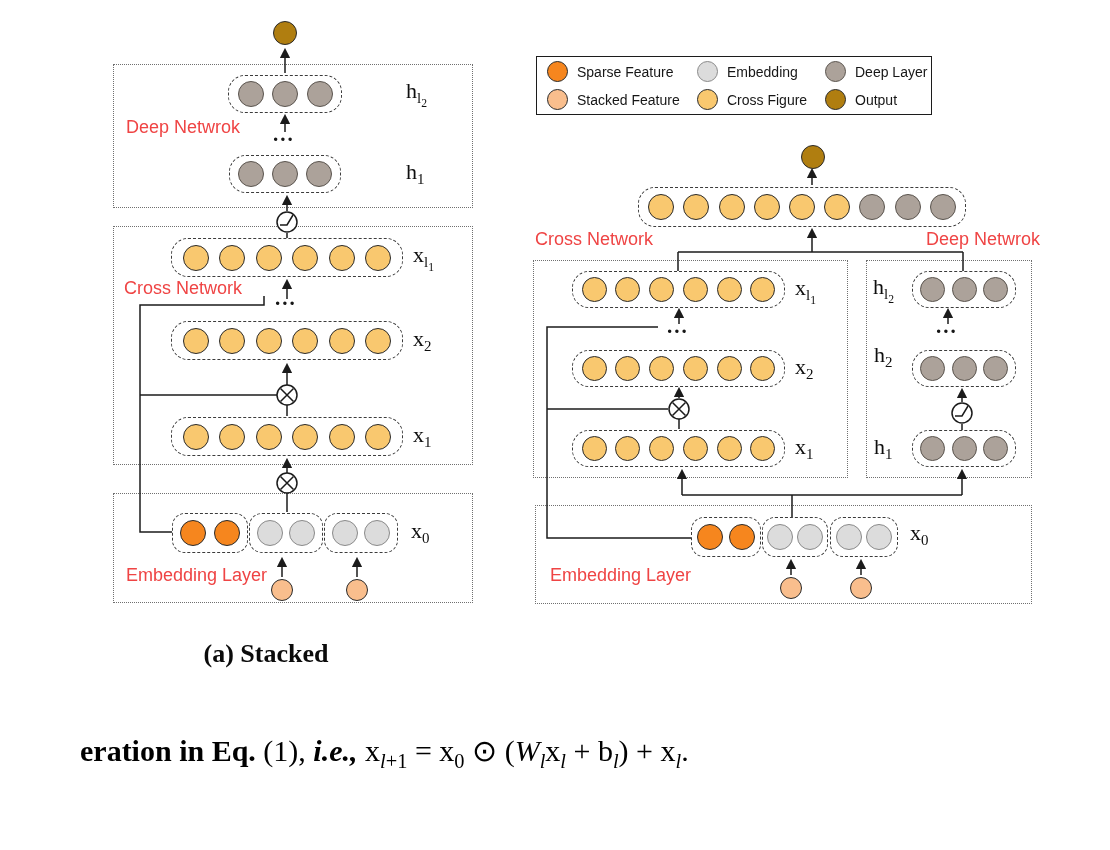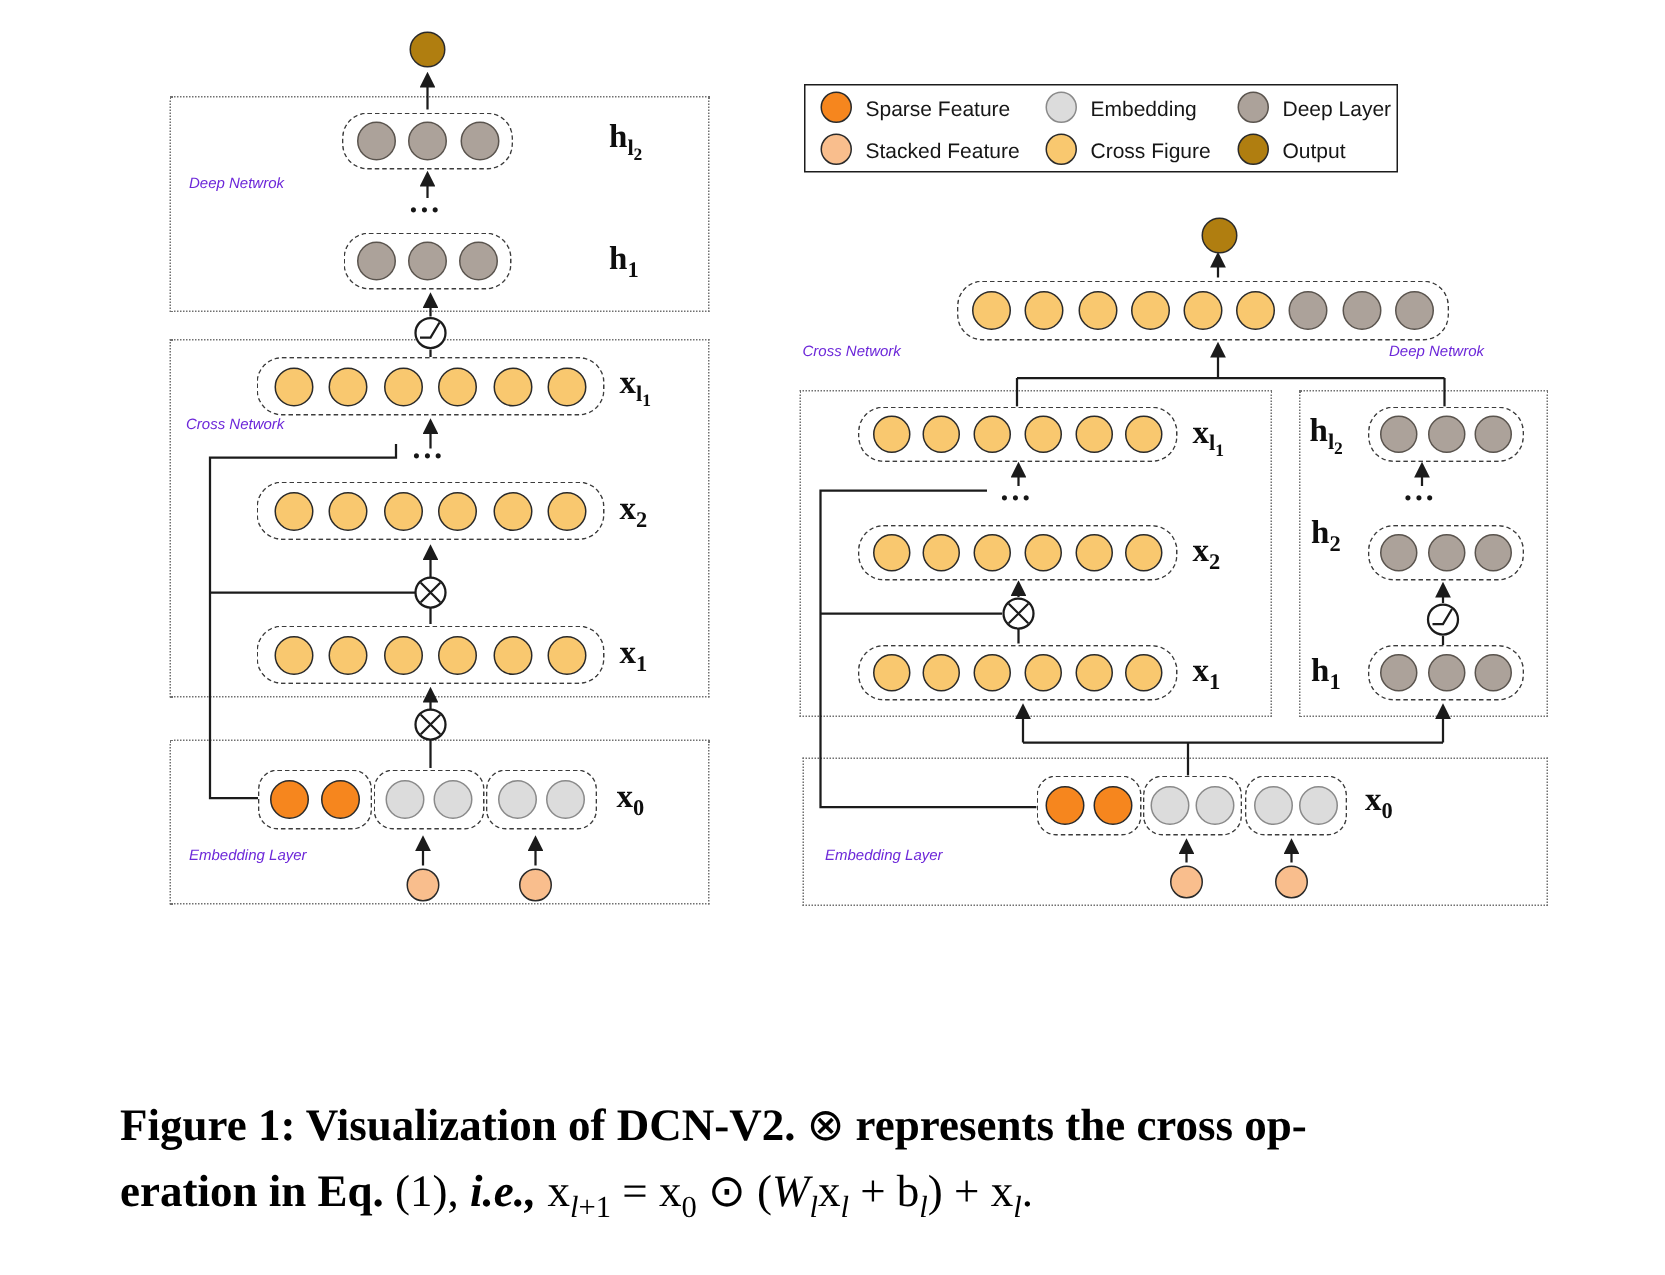--- a/index.html
+++ b/index.html
@@ -9,25 +9,25 @@
   .svg-overlay{position:absolute;left:0;top:0;width:1110px;height:850px;pointer-events:none;}
   .row{position:absolute;display:flex;align-items:center;justify-content:space-evenly;
        background:#fff;border:1.5px dashed #3c3c3c;border-radius:17px;box-sizing:border-box;}
   .row.grp{border-radius:13px;}
   .node{display:inline-block;width:26px;height:26px;border-radius:50%;
         border:1.4px solid #2a2a2a;box-sizing:border-box;flex:0 0 auto;}
   .row.sm .node{width:25px;height:25px;}
   .abs-node{position:absolute;}
   .sparse-node{width:22px;height:22px;}
   .out-node{width:24px;height:24px;}
-  .mathlabel{position:absolute;font-family:"Liberation Serif",serif;font-weight:bold;
+  .mathlabel{position:absolute;font-family:"Liberation Serif",serif;font-weight:normal;
              font-size:22px;color:#0e0e0e;line-height:1;}
   .mathlabel sub{font-size:68%;line-height:0;}
   .mathlabel sub sub{font-size:78%;}
-  .seclabel{position:absolute;font-size:10px;color:#6d28d9;white-space:nowrap;font-style:italic;}
+  .seclabel{position:absolute;font-size:18px;color:#ef4444;white-space:nowrap;}
   .dots{position:absolute;font-family:"Liberation Serif",serif;font-weight:bold;
         font-size:21px;color:#161616;letter-spacing:2px;line-height:1;}
   .panel-caption{position:absolute;font-family:"Liberation Serif",serif;font-weight:bold;
                  font-size:26px;color:#0b0b0b;text-align:center;}
   .legend{position:absolute;left:536px;top:56px;width:396px;height:59px;
           border:1.5px solid #1c1c1c;box-sizing:border-box;background:#fff;
           display:grid;grid-template-columns:150px 128px 100px;align-content:center;
           row-gap:7px;padding-left:10px;}
   .legend-item{display:flex;align-items:center;gap:9px;font-size:14px;color:#161616;white-space:nowrap;}
   .legend-item .node{width:21px;height:21px;}
@@ -175,20 +175,21 @@
     </div>
   <div class="row grp" style="left:324px;top:513px;width:74px;height:40px;">
       <span class="node" style="background: rgb(220, 220, 220); border-color: rgb(138, 138, 138);"></span>
       <span class="node" style="background: rgb(220, 220, 220); border-color: rgb(138, 138, 138);"></span>
     </div>
   <div class="mathlabel" style="left:411px;top:520px;">x<sub>0</sub></div>
   <div class="seclabel" style="left:126px;top:565px;">Embedding Layer</div>
   <div class="abs-node" style="left:271px;top:579px;"><span class="node sparse-node" style="background: rgb(249, 190, 141);"></span></div>
   <div class="abs-node" style="left:346px;top:579px;"><span class="node sparse-node" style="background: rgb(249, 190, 141);"></span></div>
 
+  <div class="panel-caption" style="left:195px;top:639px;width:142px;">(a) Stacked</div>
 
   <div class="legend">
       <div class="legend-item">
         <span class="node" style="background: rgb(246, 134, 30);"></span>
         <span>Sparse Feature</span>
       </div>
       <div class="legend-item">
         <span class="node" style="background: rgb(220, 220, 220); border-color: rgb(138, 138, 138);"></span>
         <span>Embedding</span>
       </div>
@@ -286,17 +287,16 @@
       <span class="node" style="background: rgb(220, 220, 220); border-color: rgb(138, 138, 138);"></span>
       <span class="node" style="background: rgb(220, 220, 220); border-color: rgb(138, 138, 138);"></span>
     </div>
   <div class="mathlabel" style="left:910px;top:522px;">x<sub>0</sub></div>
   <div class="seclabel" style="left:550px;top:565px;">Embedding Layer</div>
   <div class="abs-node" style="left:780px;top:577px;"><span class="node sparse-node" style="background: rgb(249, 190, 141);"></span></div>
   <div class="abs-node" style="left:850px;top:577px;"><span class="node sparse-node" style="background: rgb(249, 190, 141);"></span></div>
 
 
   <div class="fig-caption">
-    <div><span class="bold">Figure 1: Visualization of DCN-V2. </span><span class="plain">⊗</span><span class="bold"> represents the cross op-</span></div>
     <div><span class="bold">eration in Eq. </span><span class="plain">(1), </span><span class="bolditalic">i.e., </span><span class="plain">x</span><sub style="font-style: italic;">l</sub><sub>+1</sub><span class="plain"> = x</span><sub>0</sub><span class="plain"> ⊙ (</span><span class="italic">W</span><sub style="font-style: italic;">l</sub><span class="plain">x</span><sub style="font-style: italic;">l</sub><span class="plain"> + b</span><sub style="font-style: italic;">l</sub><span class="plain">) + x</span><sub style="font-style: italic;">l</sub><span class="plain">.</span></div>
   </div>
 
 </div>
 
 </body></html>

